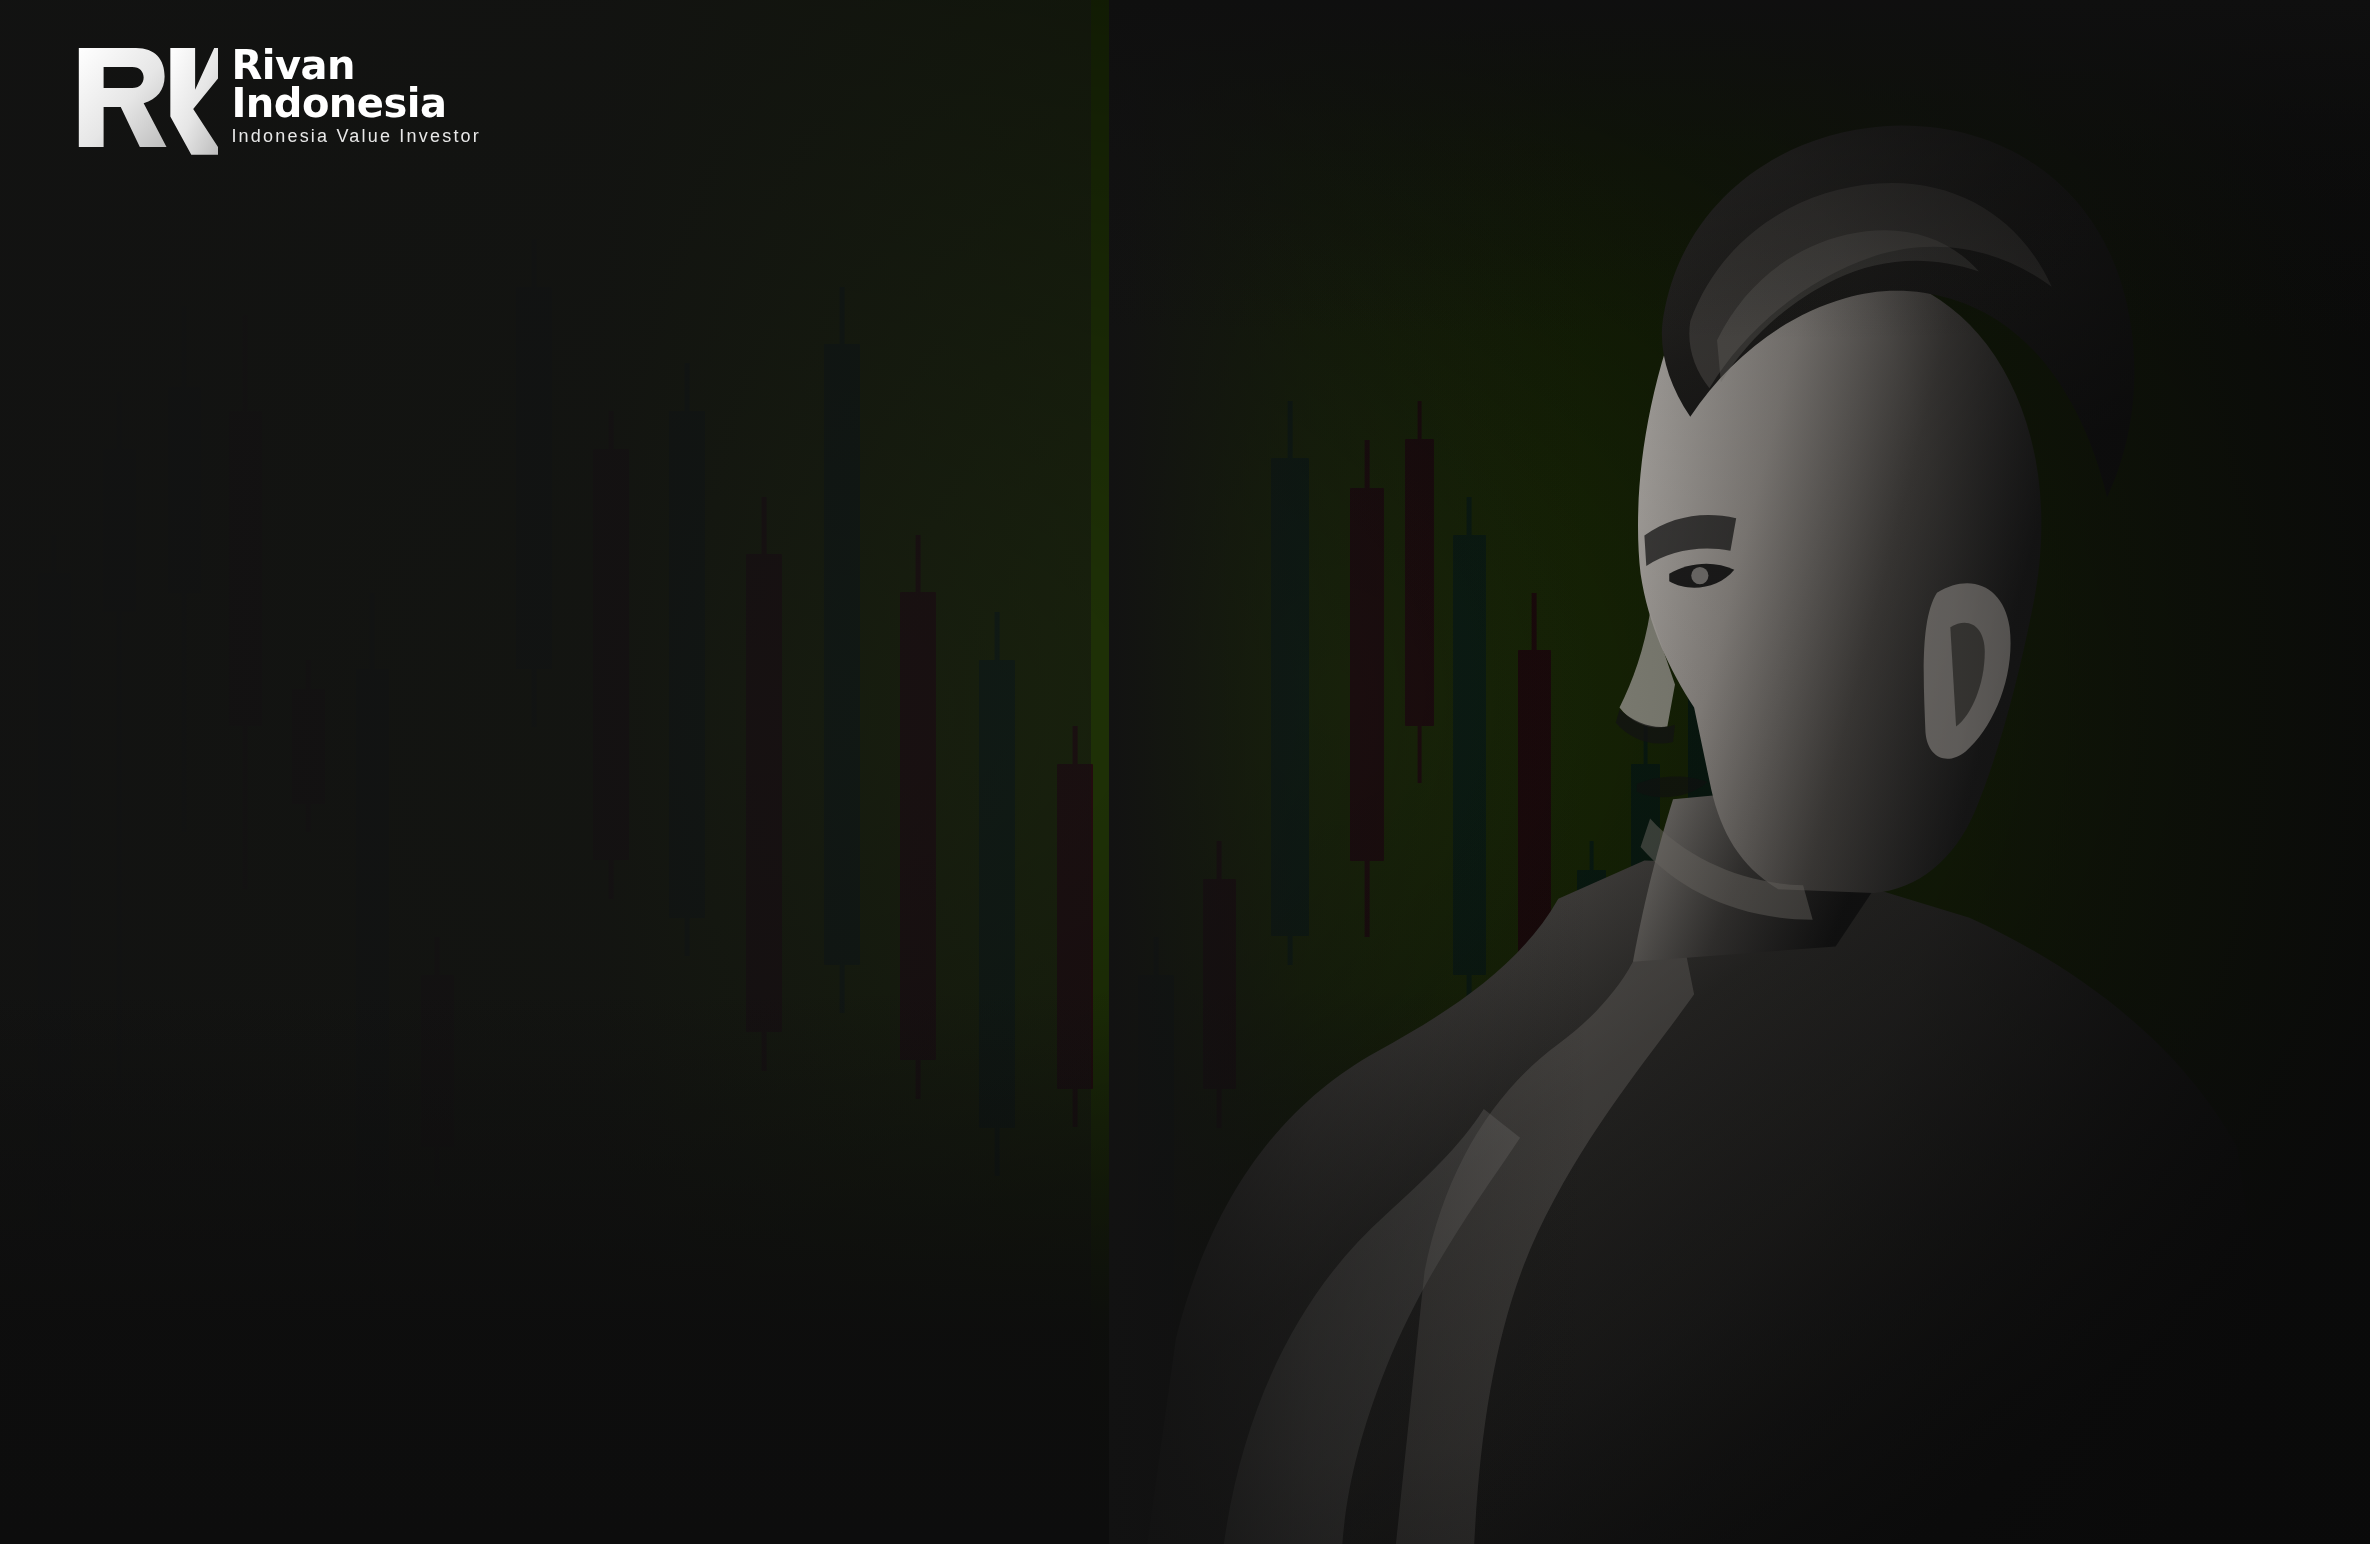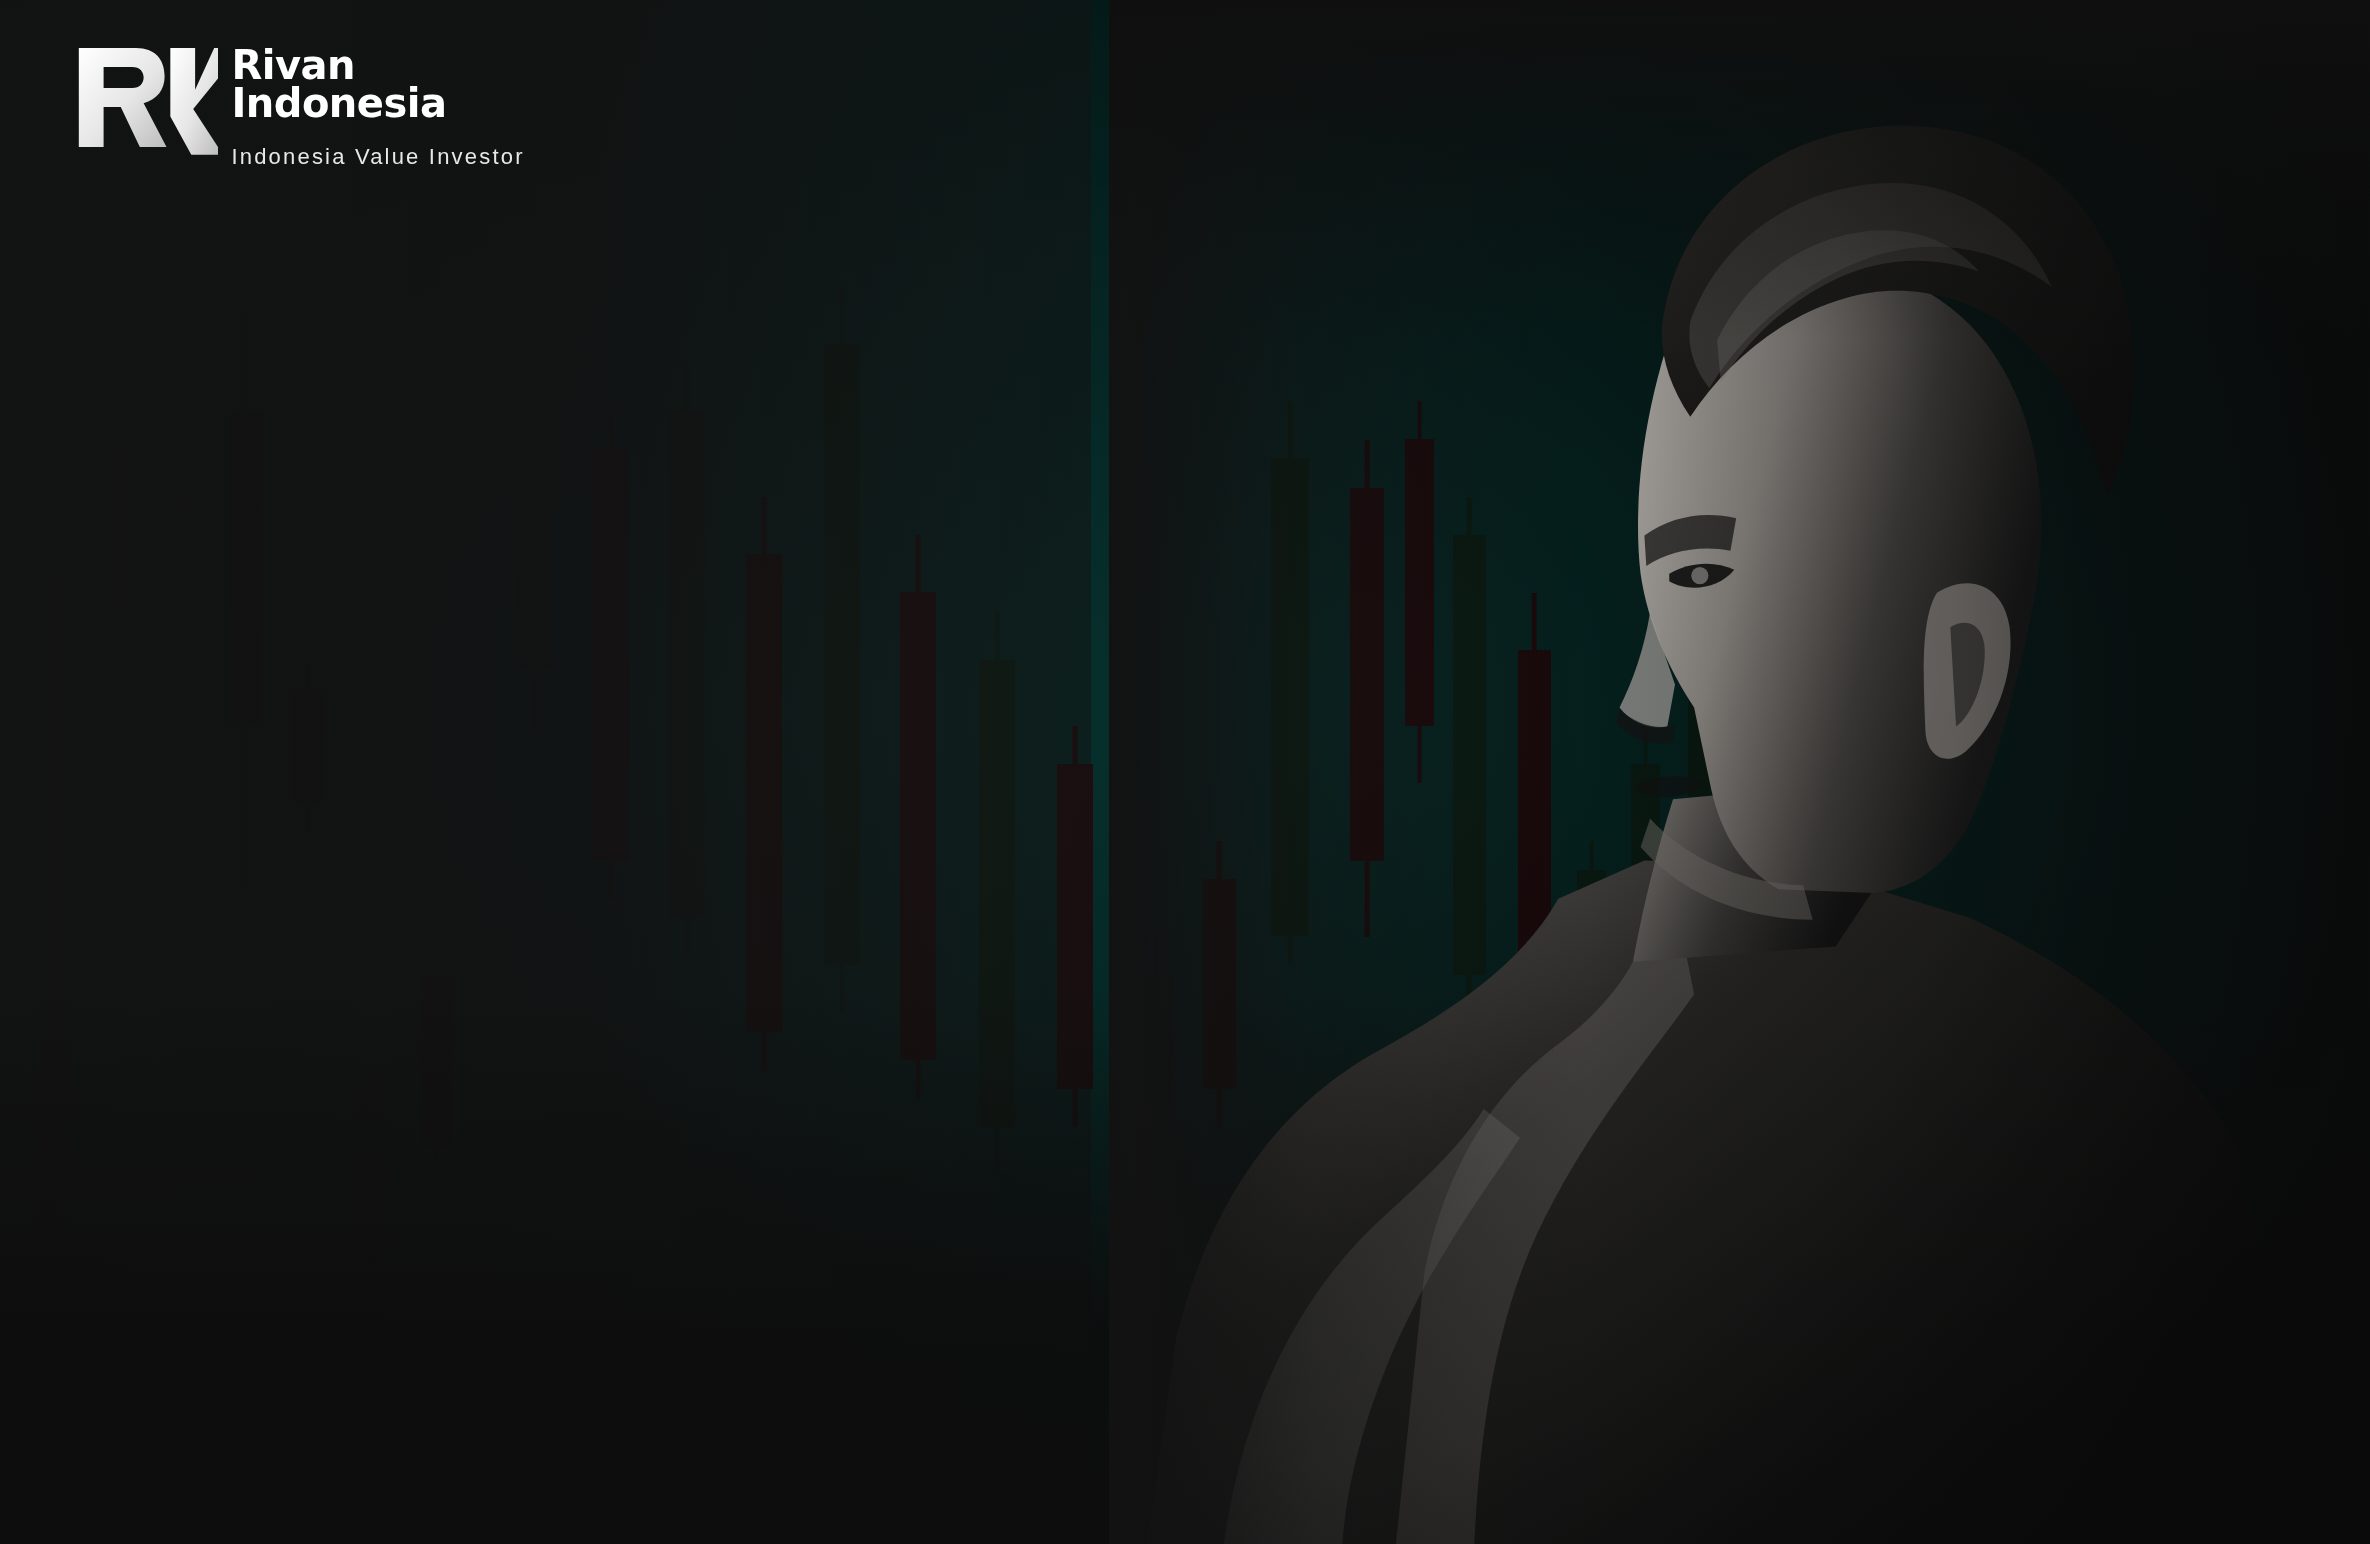--- a/index.html
+++ b/index.html
@@ -2,21 +2,21 @@
 <html><head>
 <meta charset="utf-8">
 <style>
   html,body{margin:0;padding:0;background:#000;}
   body{font-family:"Liberation Sans",sans-serif;}
 
   .stage{
     position:relative;
     width:2371px;height:1545px;
     overflow:hidden;
-    background:#0f766e;
+    background:#4d7c0f;
   }
 
   
   .chart-layer{
     position:absolute;inset:0;
     overflow:hidden;
     pointer-events:none;
   }
   .candle{position:absolute;}
   .candle .wick{
@@ -71,23 +71,23 @@
     color:#ffffff;
     font-family:"DejaVu Sans",sans-serif;
     font-weight:bold;
     font-size:40px;
     line-height:.96;
     letter-spacing:-0.5px;
   }
   .logo-tagline{
     color:#e8e8e8;
     font-family:"Liberation Sans",sans-serif;
-    font-size:22px;
+    font-size:18px;
     letter-spacing:2.2px;
-    margin-top:22px;
+    margin-top:4px;
     white-space:nowrap;
   }
 
   
   .headline{
     position:absolute;
     left:182px;
     top:397px;
     z-index:5;
     color:#ffffff;

